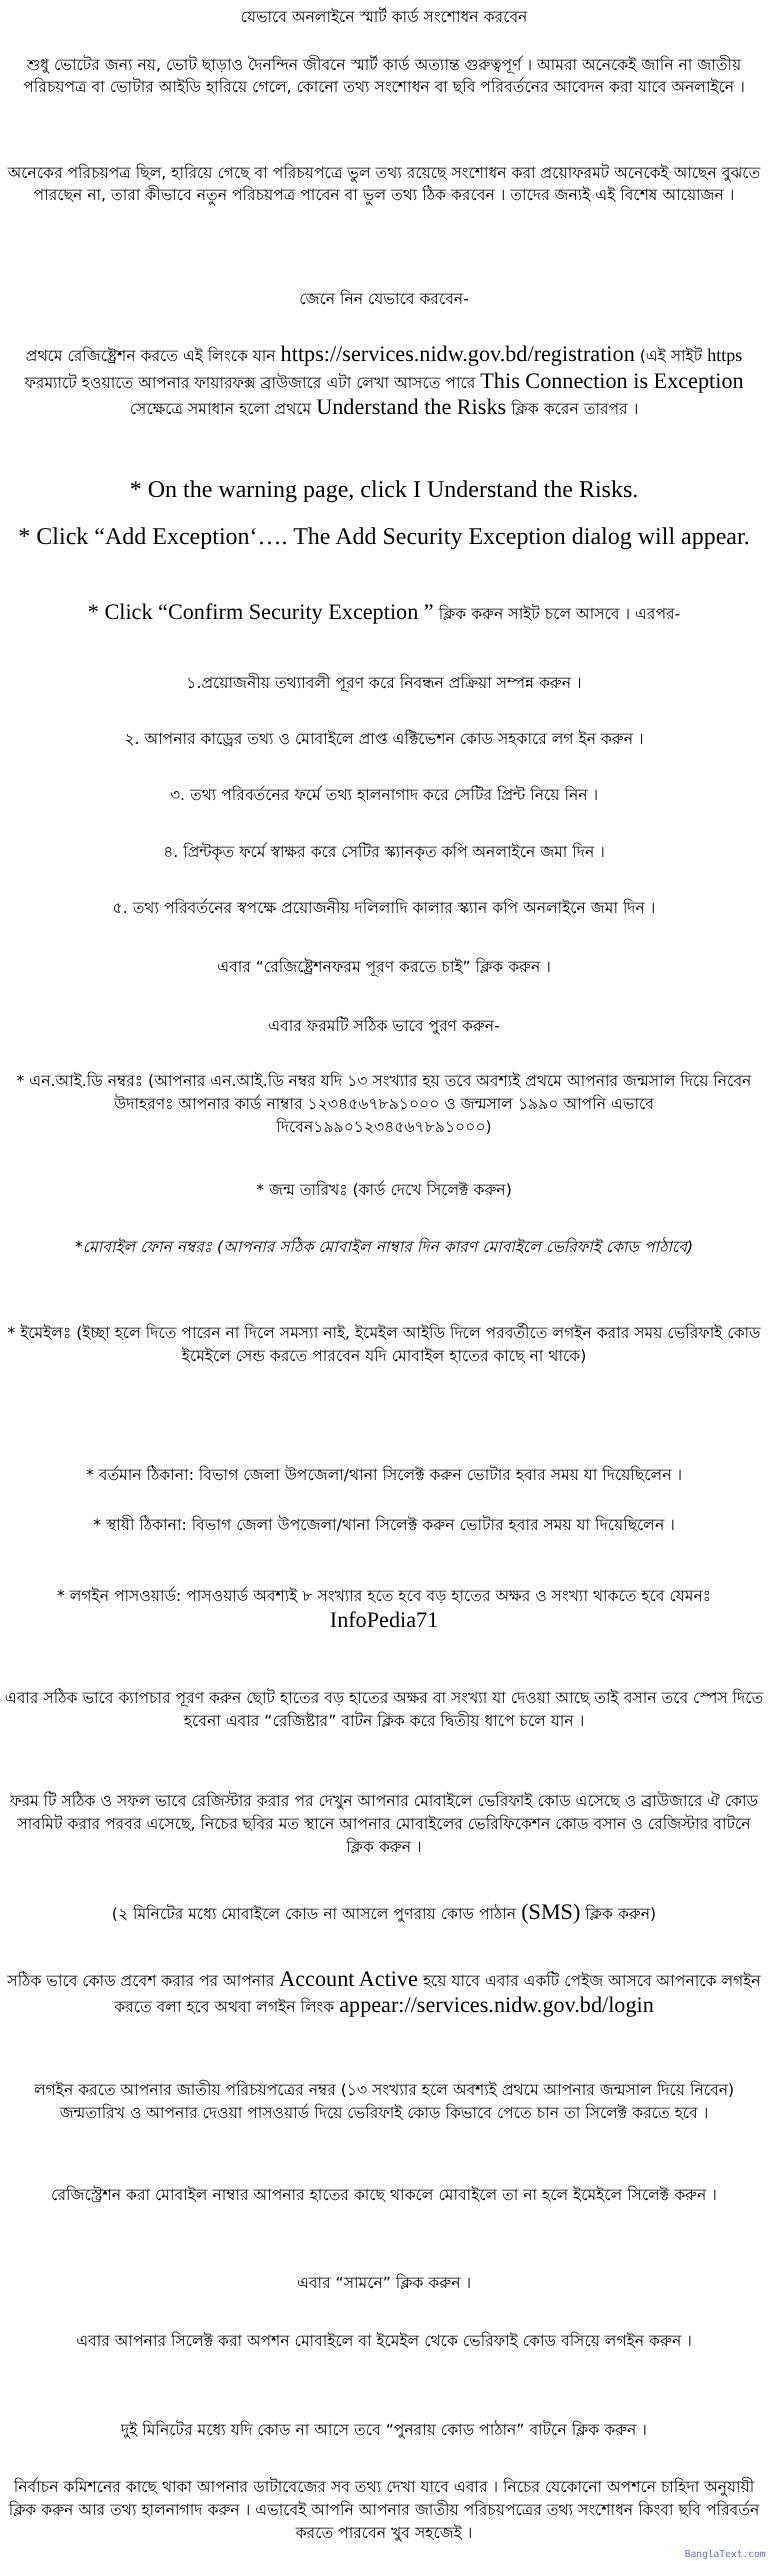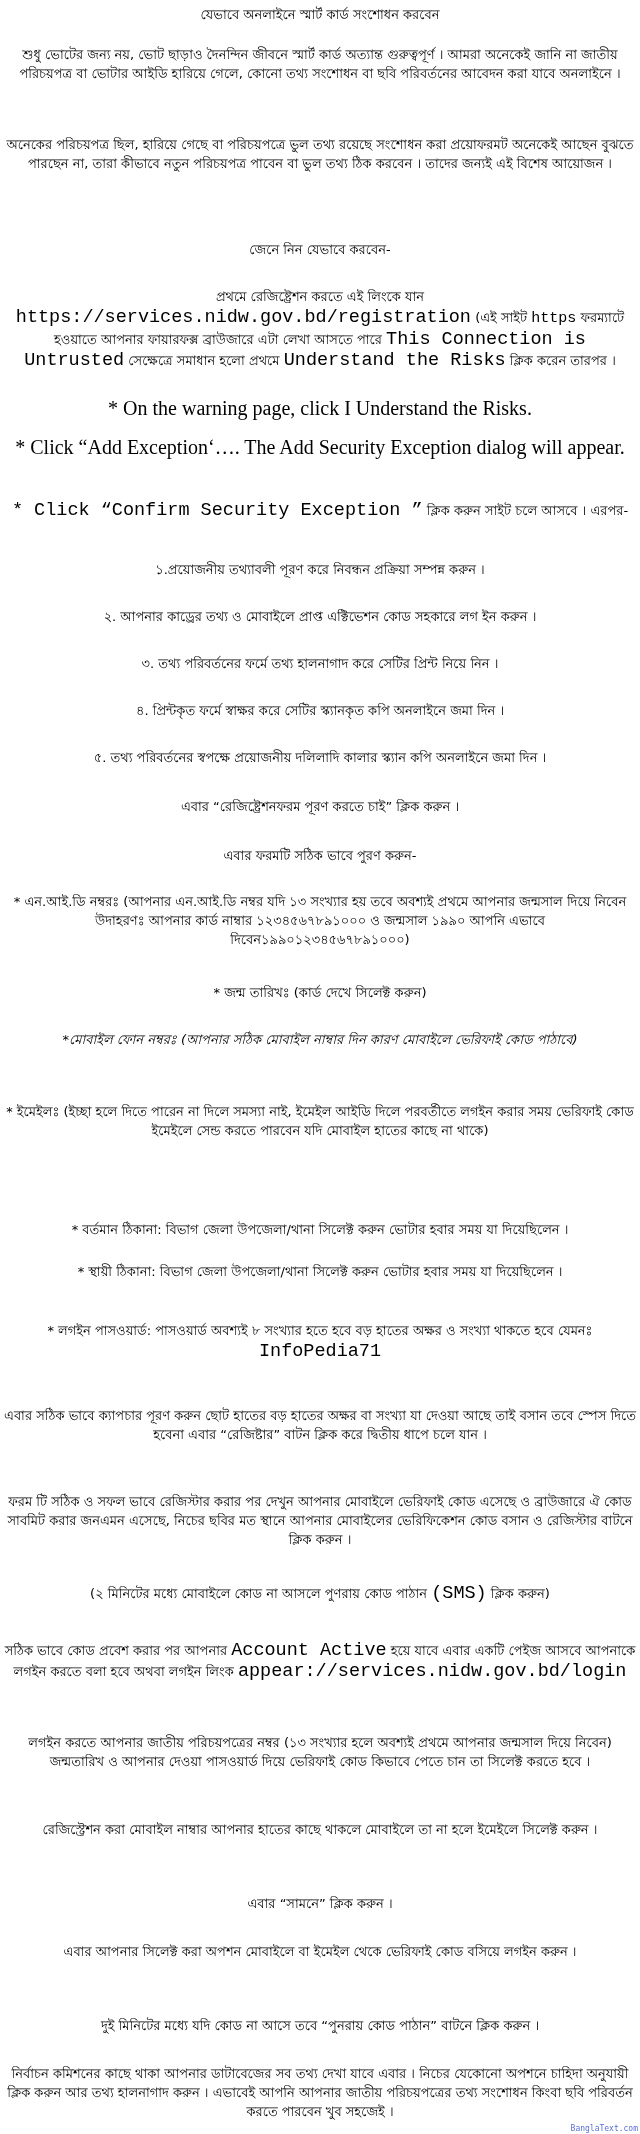--- a/index.html
+++ b/index.html
@@ -15,21 +15,21 @@
     .p {
       position: absolute;
       left: 4px;
       width: 632px;
       text-align: center;
       font-size: 13px;
       line-height: 19px;
       font-family: "DejaVu Sans", sans-serif;
     }
     .en {
-      font-family: Liberation Mono, monospace;
+      font-family: Liberation Serif, serif;
       font-size: 18.5px;
     }
     .p.enline {
       font-family: "Liberation Serif", serif;
       font-size: 20px;
       line-height: 21px;
     }
     .watermark {
       position: absolute;
       right: 2px;
@@ -51,21 +51,21 @@
   <div class="p" style="top:135px;">অনেকের পরিচয়পত্র ছিল, হারিয়ে গেছে বা পরিচয়পত্রে ভুল তথ্য রয়েছে সংশোধন করা প্রয়োফরমট অনেকেই আছেন বুঝতে পারছেন না, তারা কীভাবে নতুন পরিচয়পত্র পাবেন বা ভুল তথ্য ঠিক করবেন । তাদের জন্যই এই বিশেষ আয়োজন ।</div>
 
   <div class="p" style="top:240px;">জেনে নিন যেভাবে করবেন-</div>
 
   <div class="p" style="top:286px; line-height:21px;">
     <span>প্রথমে রেজিষ্ট্রেশন করতে এই লিংকে যান</span>
     <span class="en">https://services.nidw.gov.bd/registration</span>
     <span>(এই সাইট</span>
     <span class="en" style="font-size:15px;">https</span>
     <span>ফরম্যাটে হওয়াতে আপনার ফায়ারফক্স ব্রাউজারে এটা লেখা আসতে পারে</span>
-    <span class="en">This Connection is Untrusted</span>
+    <span class="en">This Connection is Exception</span>
     <span>সেক্ষেত্রে সমাধান হলো প্রথমে</span>
     <span class="en">Understand the Risks</span>
     <span>ক্লিক করেন তারপর ।</span>
   </div>
 
   <div class="p enline" style="top:398px;">* On the warning page, click I Understand the Risks.</div>
 
   <div class="p enline" style="top:437px;">* Click “Add Exception‘…. The Add Security Exception dialog will appear.</div>
 
   <div class="p" style="top:500px; line-height:22px;">
@@ -95,21 +95,21 @@
 
   <div class="p" style="top:1262px;">* স্থায়ী ঠিকানা: বিভাগ জেলা উপজেলা/থানা সিলেক্ট করুন ভোটার হবার সময় যা দিয়েছিলেন ।</div>
 
   <div class="p" style="top:1320px; line-height:21px;">
     <span>* লগইন পাসওয়ার্ড: পাসওয়ার্ড অবশ্যই ৮ সংখ্যার হতে হবে বড় হাতের অক্ষর ও সংখ্যা থাকতে হবে যেমনঃ</span>
     <span class="en">InfoPedia71</span>
   </div>
 
   <div class="p" style="top:1390px;margin-top:16px;">এবার সঠিক ভাবে ক্যাপচার পূরণ করুন ছোট হাতের বড় হাতের অক্ষর বা সংখ্যা যা দেওয়া আছে তাই বসান তবে স্পেস দিতে হবেনা  এবার “রেজিষ্টার” বাটন ক্লিক করে দ্বিতীয় ধাপে চলে যান ।</div>
 
-  <div class="p" style="top:1492px;">ফরম টি সঠিক ও সফল ভাবে রেজিস্টার করার পর দেখুন আপনার মোবাইলে ভেরিফাই কোড এসেছে ও ব্রাউজারে ঐ কোড সাবমিট করার জনএমন এসেছে, নিচের ছবির মত স্থানে আপনার মোবাইলের ভেরিফিকেশন কোড বসান ও রেজিস্টার বাটনে ক্লিক করুন ।</div>
+  <div class="p" style="top:1492px;">ফরম টি সঠিক ও সফল ভাবে রেজিস্টার করার পর দেখুন আপনার মোবাইলে ভেরিফাই কোড এসেছে ও ব্রাউজারে ঐ কোড সাবমিট করার পরবর এসেছে, নিচের ছবির মত স্থানে আপনার মোবাইলের ভেরিফিকেশন কোড বসান ও রেজিস্টার বাটনে ক্লিক করুন ।</div>
 
   <div class="p" style="top:1583px; line-height:22px;">
     <span>(২ মিনিটের মধ্যে মোবাইলে কোড না আসলে পুণরায় কোড পাঠান</span>
     <span class="en">(SMS)</span>
     <span>ক্লিক করুন)</span>
   </div>
 
   <div class="p" style="top:1640px; line-height:21px;">
     <span>সঠিক ভাবে কোড প্রবেশ করার পর আপনার</span>
     <span class="en">Account Active</span>

